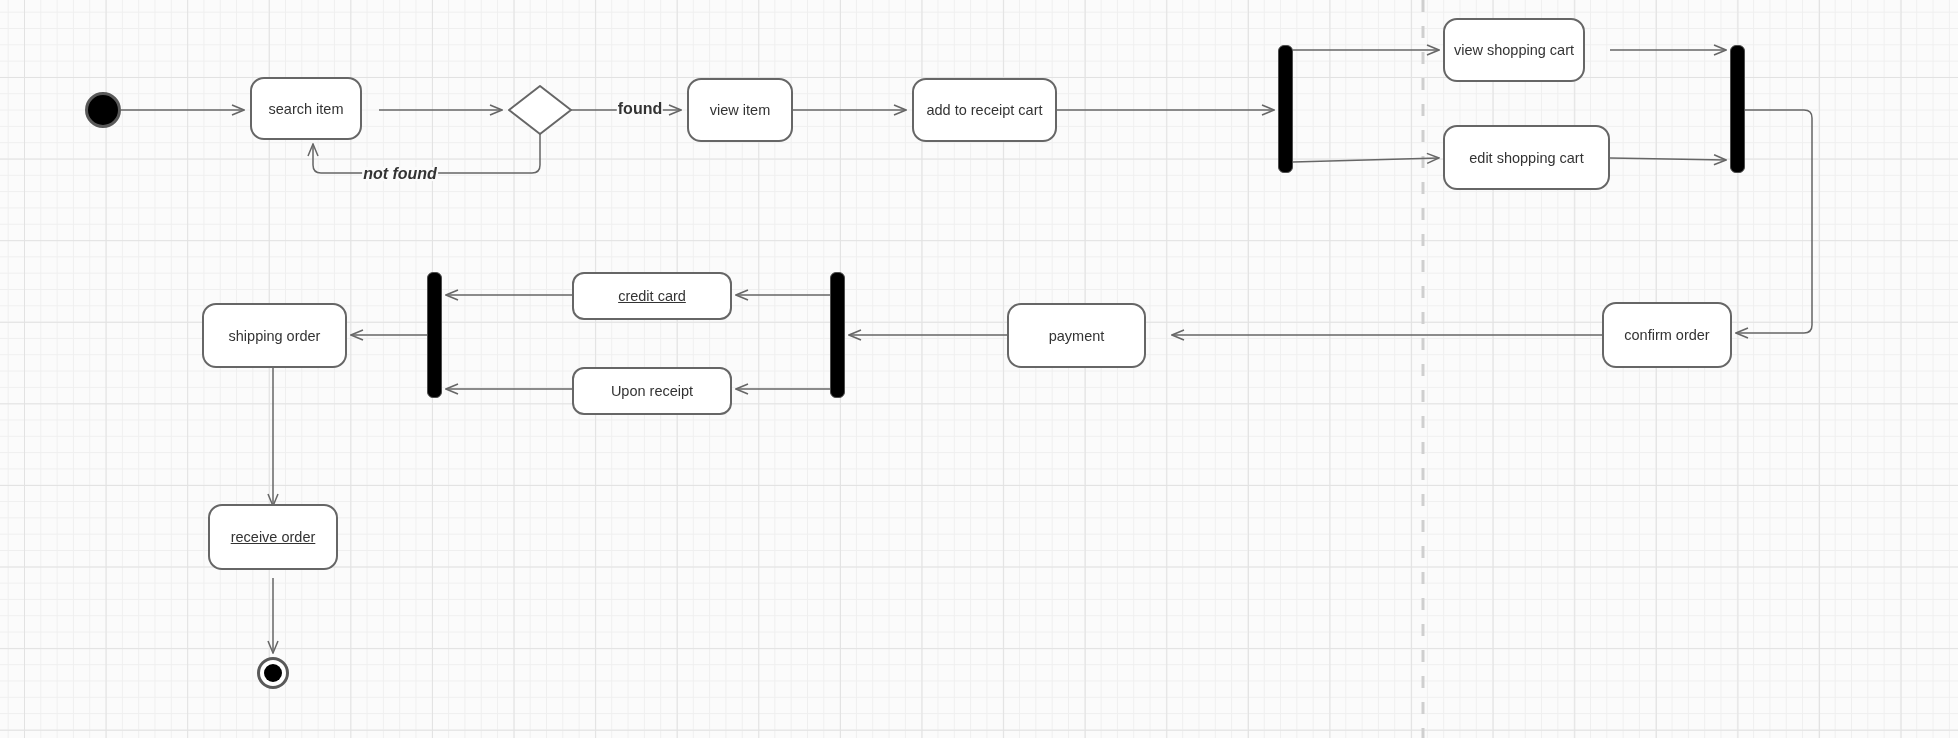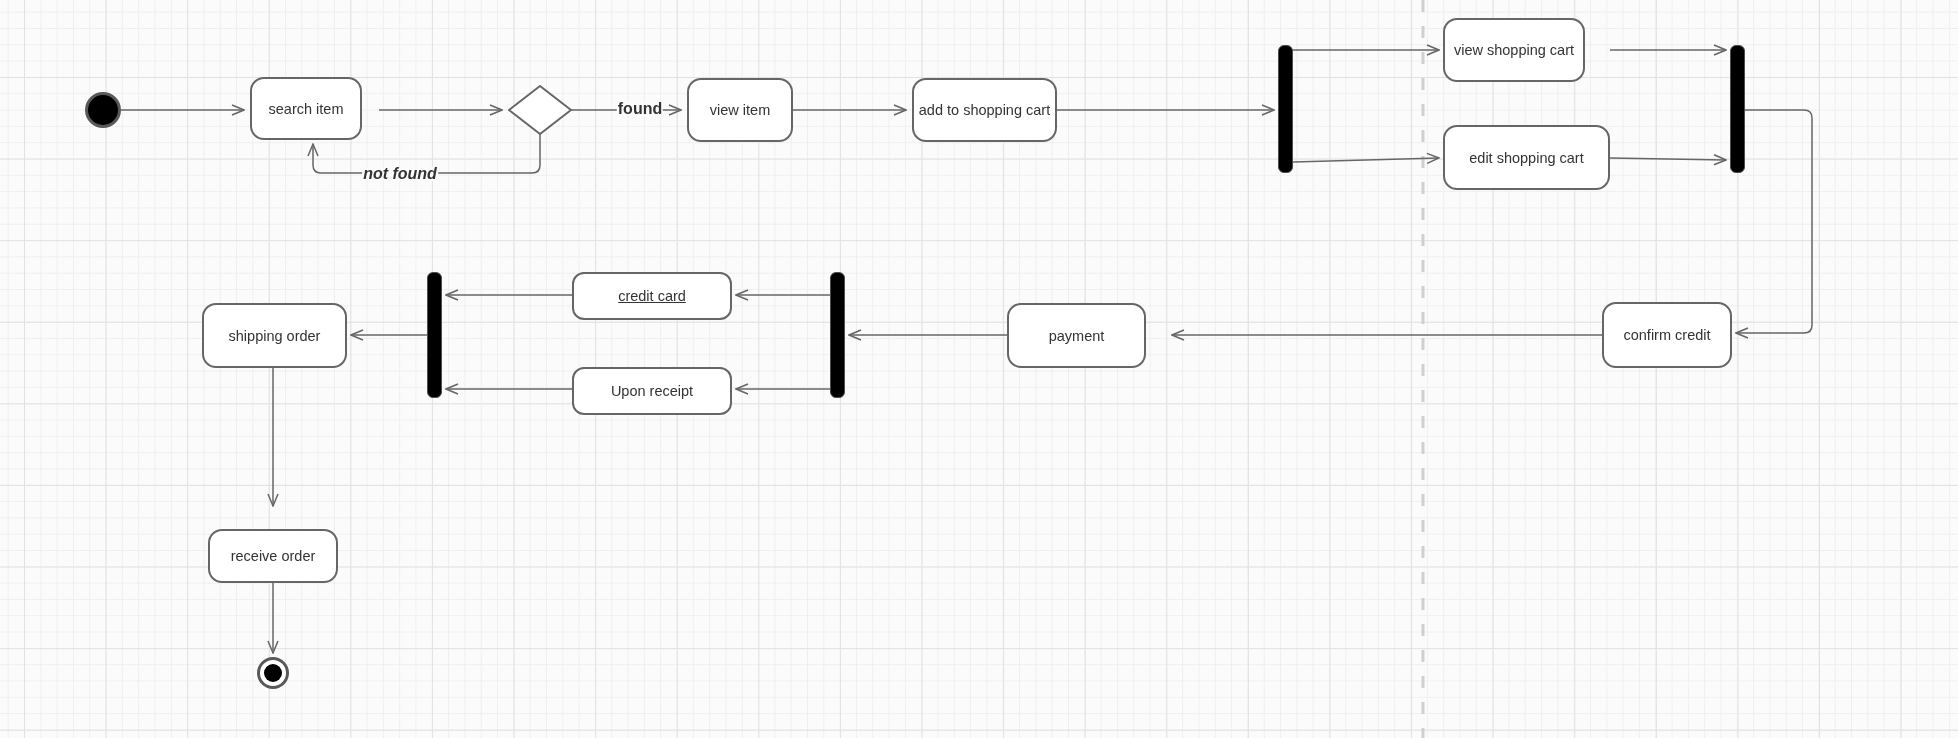--- a/index.html
+++ b/index.html
@@ -128,36 +128,36 @@
 
   <div class="node" style="left:250px; top:77px; width:112px; height:63px;">
     <span>search item</span>
   </div>
 
   <div class="node" style="left:687px; top:78px; width:106px; height:64px;">
     <span>view item</span>
   </div>
 
   <div class="node" style="left:912px; top:78px; width:145px; height:64px;">
-    <span>add to shopping cart</span>
+    <span>add to receipt cart</span>
   </div>
 
   <div class="bar" style="left:1278px; top:45px; width:15px; height:128px;"></div>
   <div class="bar" style="left:1730px; top:45px; width:15px; height:128px;"></div>
 
   <div class="node" style="left:1443px; top:18px; width:142px; height:64px;">
     <span>view shopping cart</span>
   </div>
 
   <div class="node" style="left:1443px; top:125px; width:167px; height:65px;">
     <span>edit shopping cart</span>
   </div>
 
   <div class="node" style="left:1602px; top:302px; width:130px; height:66px;">
-    <span>confirm credit</span>
+    <span>confirm order</span>
   </div>
 
   <div class="node" style="left:1007px; top:303px; width:139px; height:65px;">
     <span>payment</span>
   </div>
 
   <div class="bar" style="left:830px; top:272px; width:15px; height:126px;"></div>
   <div class="bar" style="left:427px; top:272px; width:15px; height:126px;"></div>
 
   <div class="node small" style="left:572px; top:272px; width:160px; height:48px;text-decoration:underline;">
@@ -165,21 +165,21 @@
   </div>
 
   <div class="node small" style="left:572px; top:367px; width:160px; height:48px;">
     <span>Upon receipt</span>
   </div>
 
   <div class="node" style="left:202px; top:303px; width:145px; height:65px;">
     <span>shipping order</span>
   </div>
 
-  <div class="node" style="left:208px; top:529px; width:130px; height:54px;">
+  <div class="node" style="left:208px; top:504px; width:130px; height:66px;text-decoration:underline;">
     <span>receive order</span>
   </div>
 
   <div class="end-node" style="left:257px; top:657px;">
     <div class="dot"></div>
   </div>
 
   <div class="edge-label" style="left:640px; top:109px;">found</div>
   <div class="edge-label" style="left:400px; top:174px;font-style:italic;">not found</div>
 

